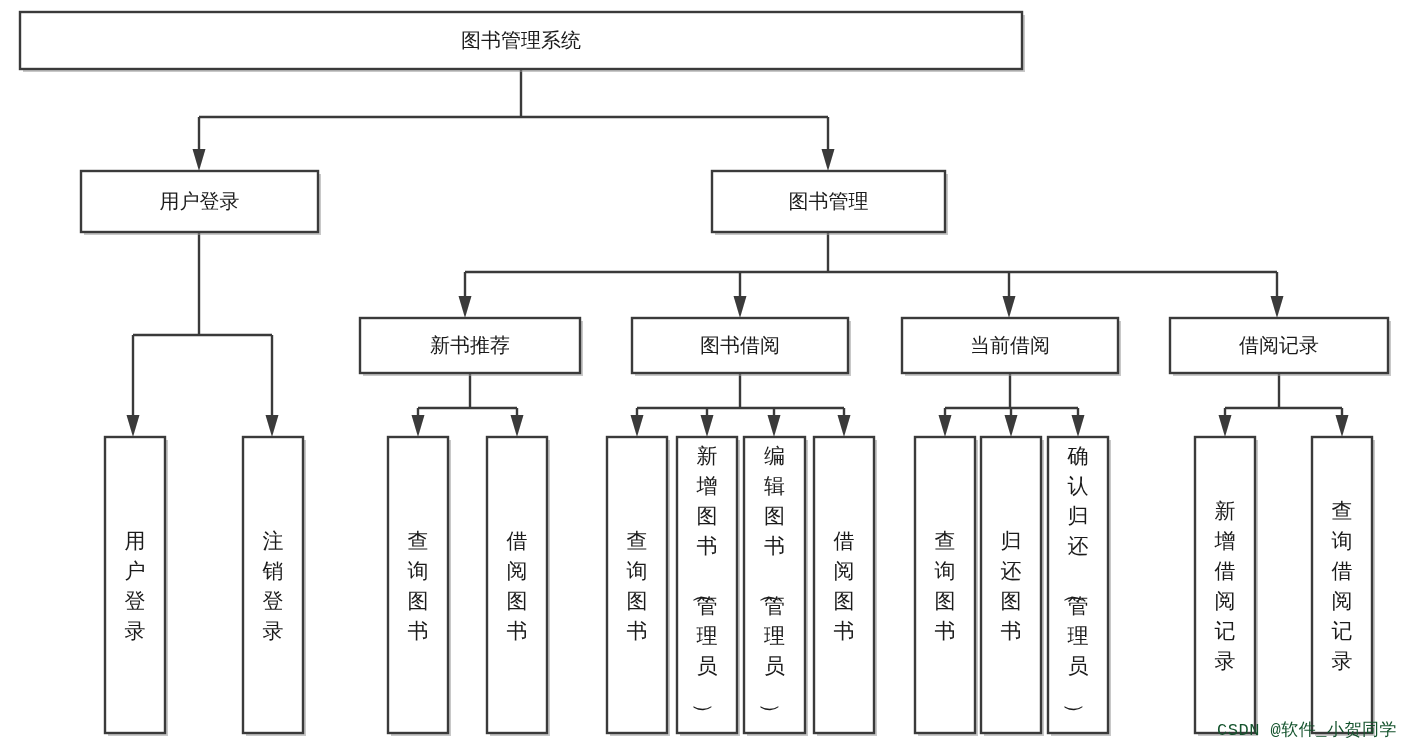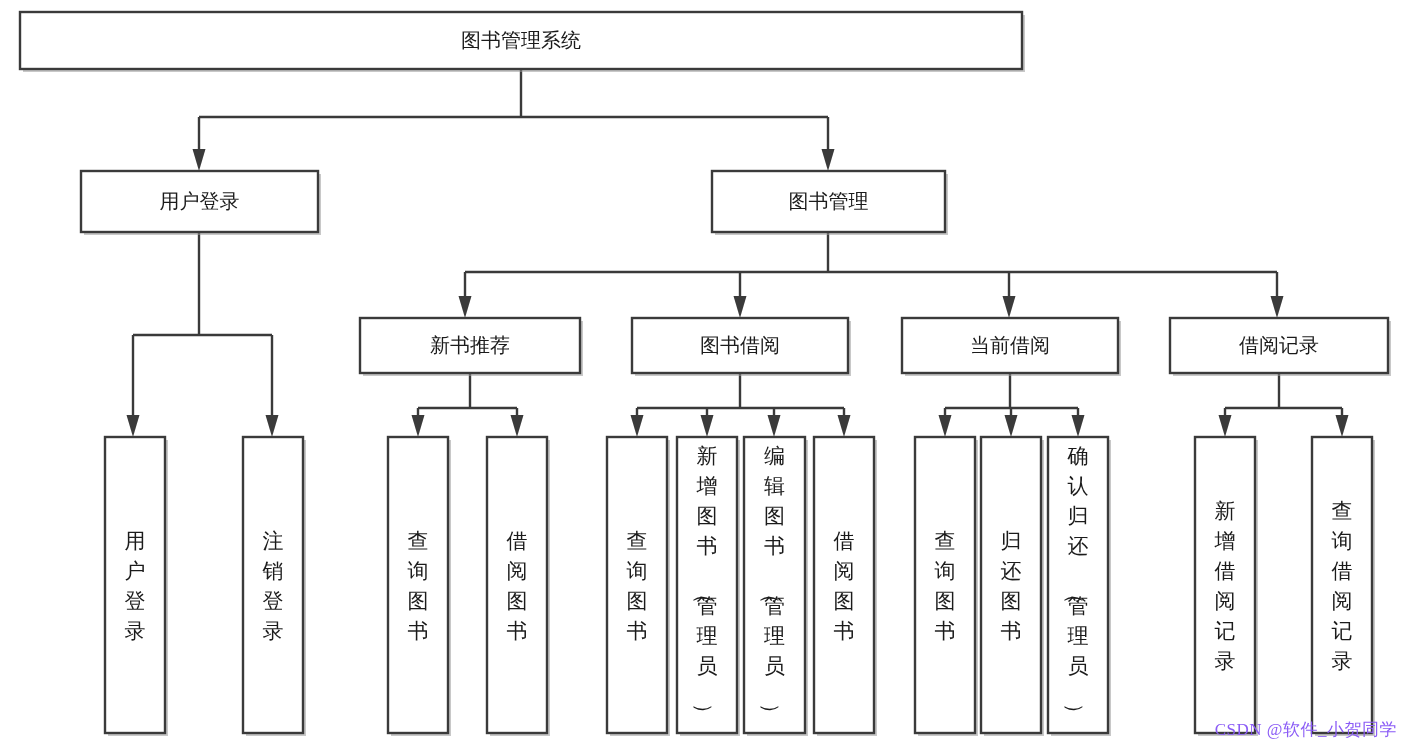--- a/index.html
+++ b/index.html
@@ -56,23 +56,23 @@
   .node-label-v {
     font-family: "DejaVu Sans", "Liberation Sans", sans-serif;
     font-size: 21px;
     fill: #1b1b1b;
     text-anchor: middle;
   }
   .watermark-text {
     position: absolute;
     right: 8px;
     bottom: 6px;
-    font-family: Liberation Serif, serif;
+    font-family: Liberation Mono, monospace;
     font-size: 17px;
-    color: #8b5cf6;
+    color: #14532d;
     white-space: nowrap;
     letter-spacing: 0.5px;
     pointer-events: none;
   }
 </style>
 </head>
 <body>
 
 <div id="diagram-root">
   <svg id="tree-svg" viewBox="0 0 1405 747">

